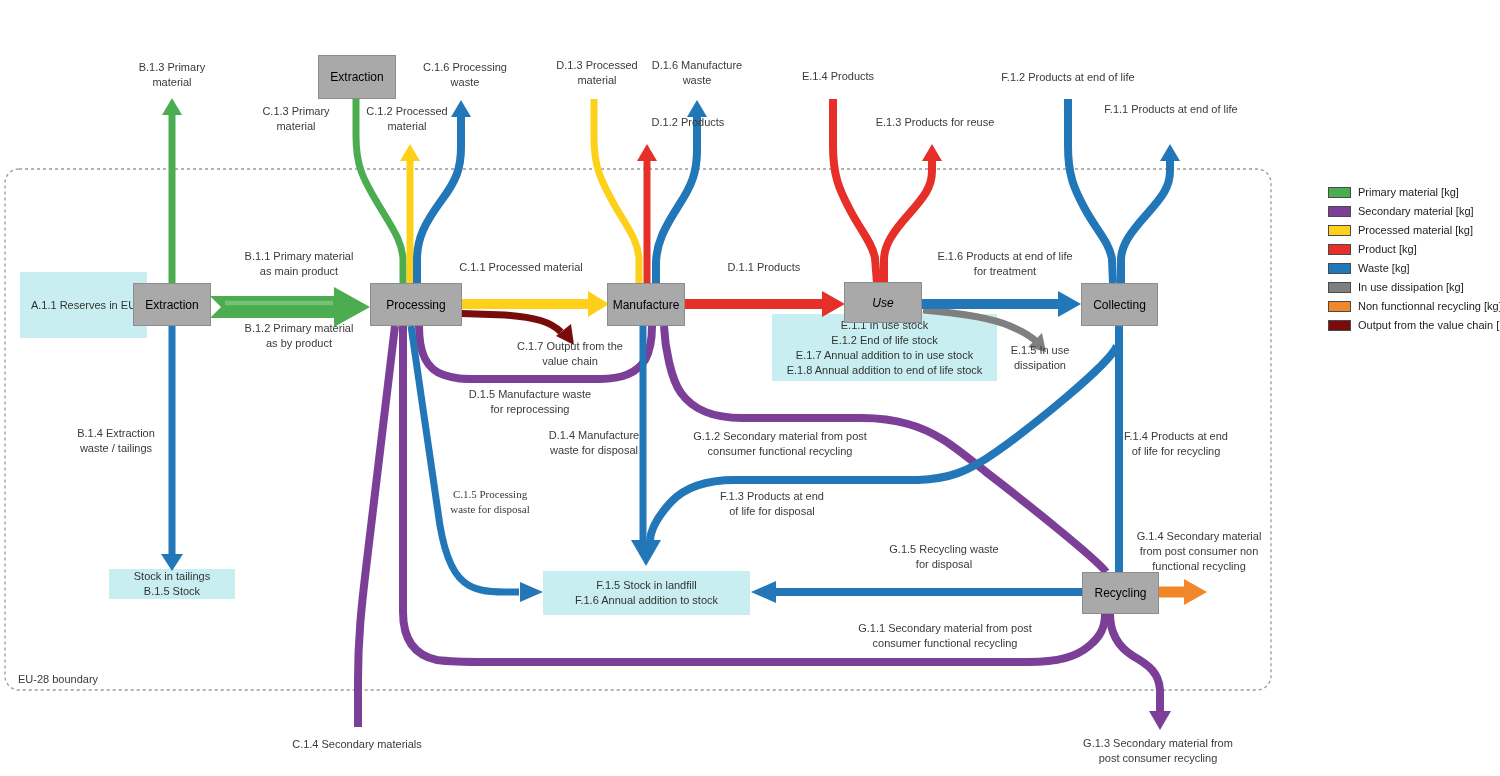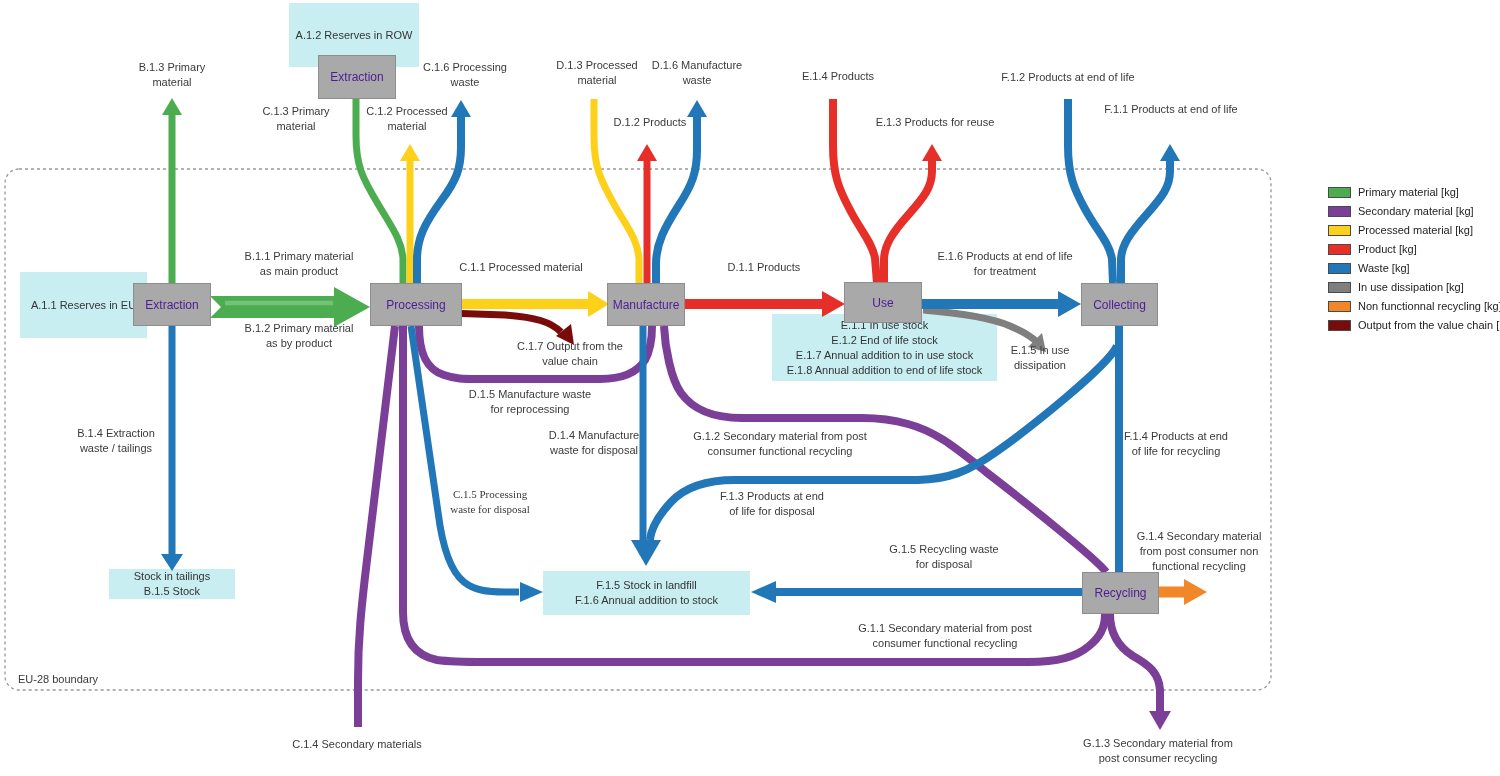--- a/index.html
+++ b/index.html
@@ -4,36 +4,35 @@
 <style>
   html,body{margin:0;padding:0;background:#ffffff;}
   .stage{
     position:relative;width:1500px;height:776px;background:#ffffff;overflow:hidden;
     font-family:"Liberation Sans", sans-serif;
   }
   .stage svg{position:absolute;left:0;top:0;z-index:2;}
   .box{position:absolute;display:flex;align-items:center;justify-content:center;
        text-align:center;box-sizing:border-box;}
   .stock{z-index:1;color:#333;font-size:11px;line-height:15px;white-space:pre-line;}
-  .proc{z-index:3;color:#4c1d95;font-size:12px;border:1px solid #8d8d8d;}
+  .proc{z-index:3;color:#000000;font-size:12px;border:1px solid #8d8d8d;}
   .lbl{position:absolute;z-index:4;color:#3a3a3a;font-size:11px;line-height:15px;
        text-align:center;transform:translateX(-50%);white-space:pre-line;pointer-events:none;}
   .lbl.left{transform:none;text-align:left;}
   .stock .inner{white-space:pre-line;}
   .legend{position:absolute;left:1328px;top:186px;z-index:4;}
   .lrow{display:flex;align-items:center;margin-bottom:7px;height:12px;}
   .sw{width:23px;height:11px;border:1px solid #4a4a4a;box-sizing:border-box;flex:0 0 auto;}
   .lt{margin-left:7px;font-size:11px;color:#222;white-space:nowrap;}
 </style>
 </head>
 <body>
 
 <div class="stage">
 
-  <div class="box stock" style="left: 289px; top: 3px; width: 130px; height: 64px; background: rgb(201, 238, 241);"><span class="inner">A.1.2 Reserves in ROW</span></div>
   <div class="box stock" style="left: 20px; top: 272px; width: 127px; height: 66px; background: rgb(201, 238, 241);"><span class="inner">A.1.1 Reserves in EU</span></div>
   <div class="box stock" style="left: 772px; top: 314px; width: 225px; height: 67px; background: rgb(201, 238, 241);"><span class="inner">E.1.1 In use stock
 E.1.2 End of life stock
 E.1.7 Annual addition to in use stock
 E.1.8 Annual addition to end of life stock</span></div>
   <div class="box stock" style="left: 543px; top: 571px; width: 207px; height: 44px; background: rgb(201, 238, 241);"><span class="inner">F.1.5 Stock in landfill
 F.1.6 Annual addition to stock</span></div>
   <div class="box stock" style="left: 109px; top: 569px; width: 126px; height: 30px; background: rgb(201, 238, 241);"><span class="inner">Stock in tailings
 B.1.5 Stock</span></div>
 
@@ -104,21 +103,21 @@
     </div>
   <div class="box proc" style="left: 133px; top: 283px; width: 78px; height: 43px; background: rgb(169, 169, 169);">
       <span>Extraction</span>
     </div>
   <div class="box proc" style="left: 370px; top: 283px; width: 92px; height: 43px; background: rgb(169, 169, 169);">
       <span>Processing</span>
     </div>
   <div class="box proc" style="left: 607px; top: 283px; width: 78px; height: 43px; background: rgb(169, 169, 169);">
       <span>Manufacture</span>
     </div>
-  <div class="box proc" style="left: 844px; top: 282px; width: 78px; height: 41px; background: rgb(169, 169, 169);">
+  <div class="box proc" style="left: 844px; top: 282px; width: 78px; height: 41px; background: rgb(169, 169, 169); font-style: italic;">
       <span>Use</span>
     </div>
   <div class="box proc" style="left: 1081px; top: 283px; width: 77px; height: 43px; background: rgb(169, 169, 169);">
       <span>Collecting</span>
     </div>
   <div class="box proc" style="left: 1082px; top: 572px; width: 77px; height: 42px; background: rgb(169, 169, 169);">
       <span>Recycling</span>
     </div>
 
   <div class="lbl" style="left:172px;top:60px;">B.1.3 Primary
@@ -126,21 +125,21 @@
   <div class="lbl" style="left:465px;top:60px;">C.1.6 Processing
 waste</div>
   <div class="lbl" style="left:296px;top:104px;">C.1.3 Primary
 material</div>
   <div class="lbl" style="left:407px;top:104px;">C.1.2 Processed
 material</div>
   <div class="lbl" style="left:597px;top:58px;">D.1.3 Processed
 material</div>
   <div class="lbl" style="left:697px;top:58px;">D.1.6 Manufacture
 waste</div>
-  <div class="lbl" style="left:650px;top:115px;">D.1.2 Products</div>
+  <div class="lbl" style="left:688px;top:115px;">D.1.2 Products</div>
   <div class="lbl" style="left:838px;top:69px;">E.1.4 Products</div>
   <div class="lbl" style="left:935px;top:115px;">E.1.3 Products for reuse</div>
   <div class="lbl" style="left:1068px;top:70px;">F.1.2 Products at end of life</div>
   <div class="lbl" style="left:1171px;top:102px;text-align:center;">F.1.1 Products at end of life</div>
   <div class="lbl" style="left:299px;top:249px;">B.1.1 Primary material
 as main product</div>
   <div class="lbl" style="left:299px;top:321px;">B.1.2 Primary material
 as by product</div>
   <div class="lbl" style="left:521px;top:260px;">C.1.1 Processed material</div>
   <div class="lbl" style="left:764px;top:260px;">D.1.1 Products</div>

